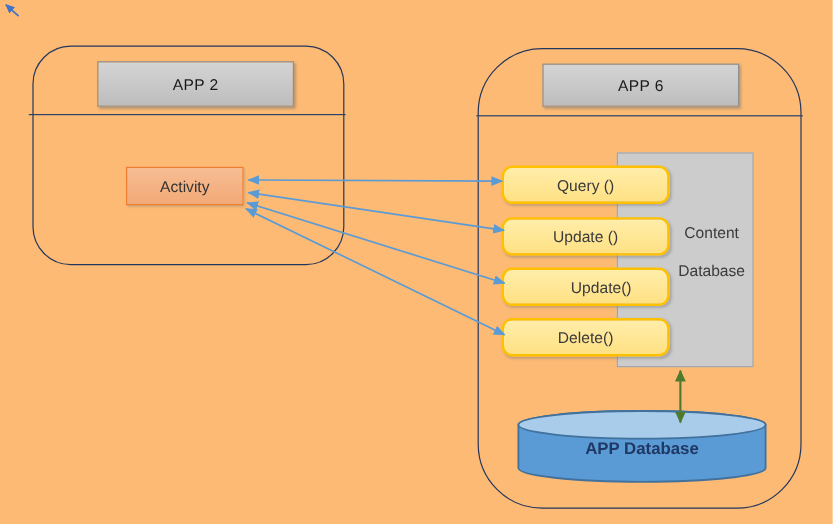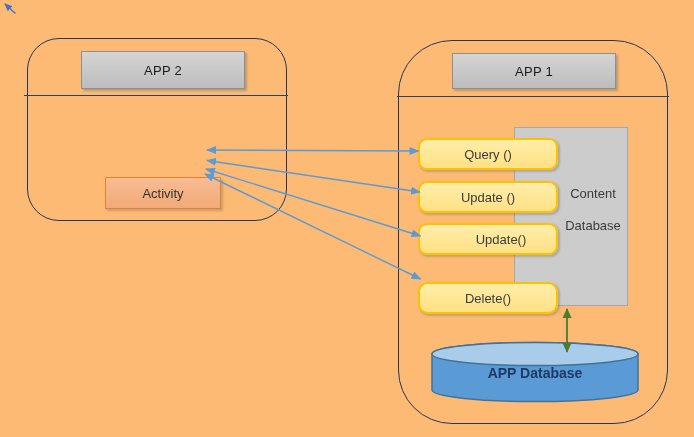--- a/index.html
+++ b/index.html
@@ -17,25 +17,25 @@
   #app1-separator{left:397px;top:96px;width:272px;}
   .header-box{
     position:absolute;display:flex;align-items:center;justify-content:center;
     background:linear-gradient(#d4d4d4,#bdbdbd);border:1px solid #8f8f8f;
     box-shadow:1.5px 1.5px 2px rgba(110,110,110,.45);
     font-size:13px;color:#1a1a1a;letter-spacing:.3px;
   }
   #app2-header{left:81px;top:51px;width:162px;height:36px;}
   #app1-header{left:452px;top:53px;width:162px;height:34px;}
   #activity-box{
-    position:absolute;left:105px;top:139px;width:116px;height:32px;
+    position:absolute;left:105px;top:139px;width:98px;height:32px;
     display:flex;align-items:center;justify-content:center;box-sizing:border-box;
     background:linear-gradient(#f7bd93,#f2a977);border:1.6px solid #ed7d31;
     box-shadow:1.5px 1.5px 2px rgba(120,120,120,.4);
-    font-size:13px;color:#333;margin-top:38px;
+    font-size:13px;color:#333;
   }
   #content-provider-box{
     position:absolute;left:514px;top:127px;width:114px;height:179px;box-sizing:border-box;
     background:#cdcccc;border:1px solid #a6a6a6;
   }
   .provider-label{
     position:absolute;left:556px;width:74px;text-align:center;
     font-size:13px;color:#3b3b3b;
   }
   #provider-label-1{top:186px;}
@@ -43,42 +43,42 @@
   .method-box{
     position:absolute;left:418px;width:140px;height:32px;box-sizing:border-box;
     display:flex;align-items:center;justify-content:center;
     background:linear-gradient(#ffeda9,#ffe184);border:2px solid #ffc000;border-radius:9px;
     box-shadow:1.5px 1.5px 2px rgba(120,120,120,.4);
     font-size:13px;color:#3b3b3b;
   }
   #method-query{top:138px;}
   #method-insert{top:181px;}
   #method-update{top:223px;padding-left:26px;}
-  #method-delete{top:282px;border-radius:10px;}
+  #method-delete{top:265px;}
   #overlay-svg{position:absolute;left:0;top:0;width:694px;height:437px;pointer-events:none;z-index:10;}
   .db-text{font-family:"Liberation Sans",sans-serif;font-size:14px;font-weight:bold;fill:#1f3864;}
 </style>
 </head>
 <body>
 
 <div id="canvas">
 
   <div id="app2-container" class="container"></div>
   <div id="app2-separator" class="separator"></div>
   <div id="app2-header" class="header-box">
     <span>APP 2</span>
   </div>
   <div id="activity-box">
     <span>Activity</span>
   </div>
 
   <div id="app1-container" class="container"></div>
   <div id="app1-separator" class="separator"></div>
   <div id="app1-header" class="header-box">
-    <span>APP 1</span>
+    <span>APP 6</span>
   </div>
 
   <div id="content-provider-box"></div>
   <div id="provider-label-1" class="provider-label">Content</div>
   <div id="provider-label-2" class="provider-label">Database</div>
 
   <div id="method-query" class="method-box">
     <span>Query ()</span>
   </div>
   <div id="method-insert" class="method-box">

